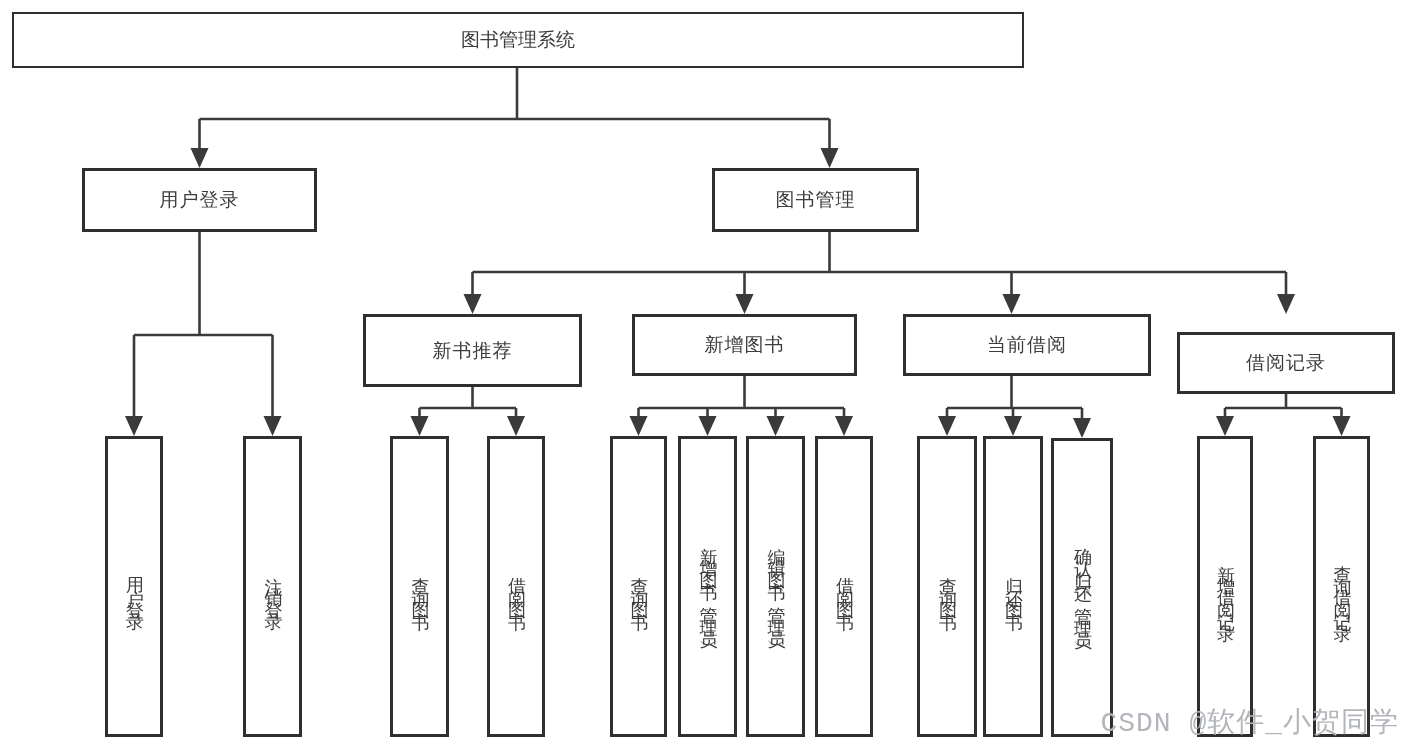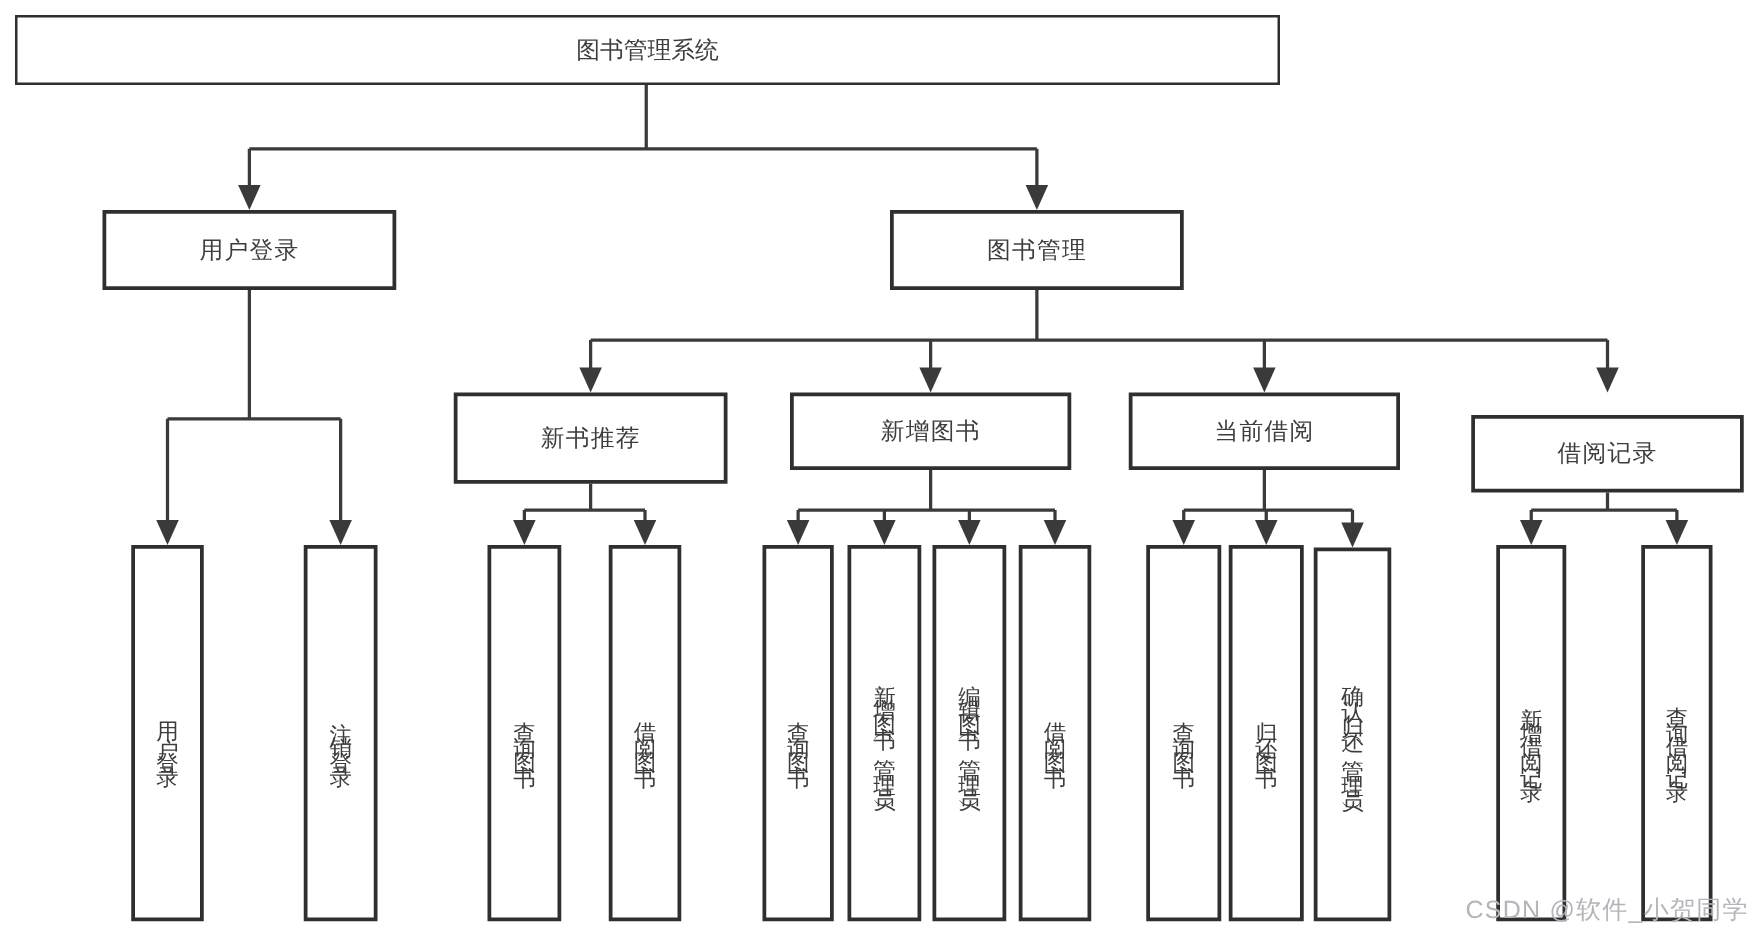--- a/index.html
+++ b/index.html
@@ -10,20 +10,21 @@
     --color-background:#ffffff;
   }
   html,body{margin:0;padding:0;background:var(--color-background);}
   body{font-family:"Liberation Sans","DejaVu Sans",sans-serif;color:var(--color-text);}
   .canvas{
     position:relative;
     width:1405px;
     height:747px;
     background:var(--color-background);
     overflow:hidden;
+    font-family:Liberation Mono, monospace;
   }
   .connectors{position:absolute;left:0;top:0;width:1405px;height:747px;}
   .connectors line{stroke:var(--color-line);stroke-width:2.6;}
   .connectors polygon{fill:var(--color-line);}
   .node{
     position:absolute;
     box-sizing:border-box;
     background:var(--color-background);
     border:3px solid var(--color-border);
     display:flex;
@@ -40,21 +41,21 @@
     writing-mode:vertical-rl;
     text-orientation:mixed;
     letter-spacing:12px;
     line-height:1;
     white-space:nowrap;
   }
   .watermark{
     position:absolute;
     right:6px;
     bottom:6px;
-    font-size:20px;
+    font-size:28px;
     color:var(--color-watermark);
     letter-spacing:1px;
     pointer-events:none;
   }
 </style>
 </head>
 <body>
 
 <div class="canvas">
 
@@ -120,31 +121,31 @@
     <polygon points="1332.5,416 1350.5,416 1341.5,436"></polygon>
   </svg>
 
   <div class="node root" style="left:12px;top:12px;width:1012px;height:56px;">
     <span>图书管理系统</span>
   </div>
 
   <div class="node h" style="left:82px;top:168px;width:235px;height:64px;">
     <span>用户登录</span>
   </div>
-  <div class="node h" style="left:712px;top:168px;width:235px;height:64px;">
+  <div class="node h" style="left:712px;top:168px;width:207px;height:64px;">
     <span>图书管理</span>
   </div>
 
   <div class="node h" style="left:363px;top:314px;width:219px;height:73px;">
     <span>新书推荐</span>
   </div>
   <div class="node h" style="left:632px;top:314px;width:225px;height:62px;">
     <span>新增图书</span>
   </div>
-  <div class="node h" style="left:903px;top:314px;width:217px;height:62px;">
+  <div class="node h" style="left:903px;top:314px;width:248px;height:62px;">
     <span>当前借阅</span>
   </div>
   <div class="node h" style="left:1177px;top:332px;width:218px;height:62px;">
     <span>借阅记录</span>
   </div>
 
   <div class="node leaf" style="left:105px;top:436px;width:58px;height:301px;">
     <span class="vtext">用户登录</span>
   </div>
   <div class="node leaf" style="left:243px;top:436px;width:59px;height:301px;">

